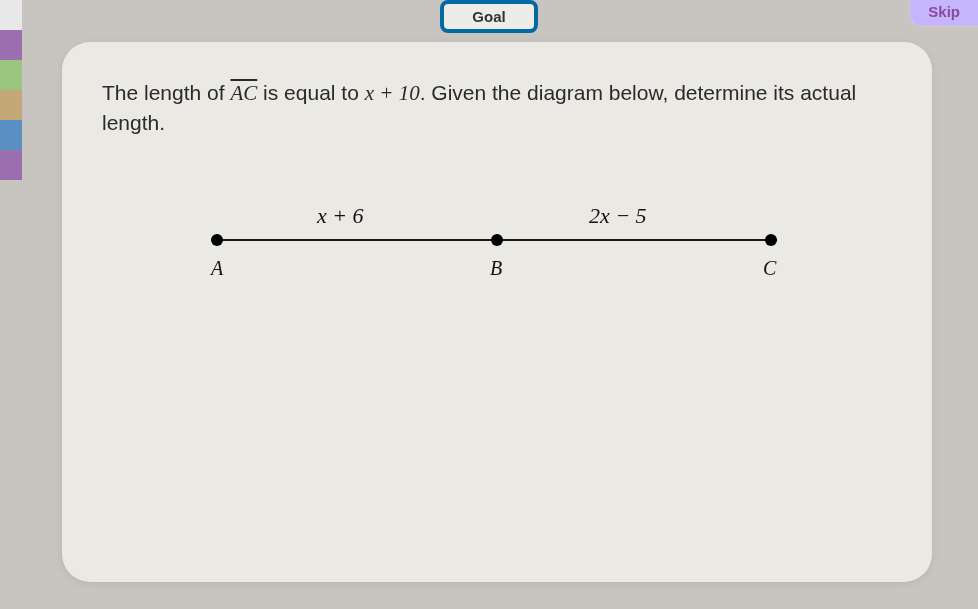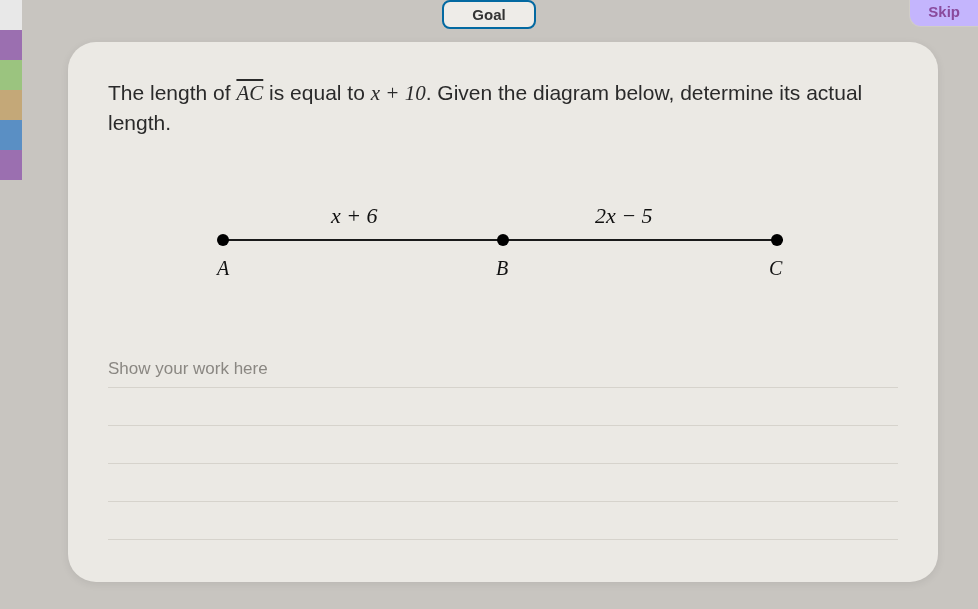--- a/index.html
+++ b/index.html
@@ -31,21 +31,21 @@
       top: 0;
       left: 0;
       right: 0;
       height: 30px;
       display: flex;
       align-items: flex-start;
       justify-content: center;
     }
     .goal-btn {
       background: #eeece8;
-      border: 2px solid #0369a1;
+      border: 4px solid #0369a1;
       border-radius: 8px;
       padding: 4px 28px;
       font-size: 15px;
       font-weight: 600;
       color: #333;
       margin-top: 0;
     }
     .skip-btn {
       position: absolute;
       right: 0;
@@ -63,21 +63,20 @@
     .card {
       position: absolute;
       left: 62px;
       top: 42px;
       width: 870px;
       height: 540px;
       background: #ebe9e4;
       border-radius: 28px;
       box-shadow: 0 2px 8px rgba(0,0,0,0.08);
       padding: 36px 40px 0 40px;
-      margin-left: 6px;
     }
     .problem-text {
       font-size: 21px;
       color: #2a2a2a;
       line-height: 1.45;
       font-weight: 500;
     }
     .overline {
       text-decoration: overline;
       font-style: italic;
@@ -113,21 +112,21 @@
     .dot-b { left: 274px; }
     .dot-c { left: 548px; }
     .seg-label {
       position: absolute;
       top: 4px;
       font-size: 22px;
       font-style: italic;
       font-family: Georgia, serif;
       color: #111;
     }
-    .lab-ab { left: 108px; }
+    .lab-ab { left: 100px; }
     .lab-bc { left: 372px; }
     .pt-label {
       position: absolute;
       top: 58px;
       font-size: 20px;
       font-style: italic;
       font-family: Georgia, serif;
       color: #111;
     }
     .pt-a { left: -6px; }
@@ -178,24 +177,14 @@
     <div class="dot dot-a"></div>
     <div class="dot dot-b"></div>
     <div class="dot dot-c"></div>
     <div class="seg-label lab-ab">x + 6</div>
     <div class="seg-label lab-bc">2x − 5</div>
     <div class="pt-label pt-a">A</div>
     <div class="pt-label pt-b">B</div>
     <div class="pt-label pt-c">C</div>
   </div>
 
-  <div class="work-area">
-    <div class="work-label">Show your work here</div>
-    <div class="ruled-lines">
-      <div class="rule"></div>
-      <div class="rule"></div>
-      <div class="rule"></div>
-      <div class="rule"></div>
-      <div class="rule"></div>
-    </div>
-  </div>
 
 </div>
 
 </body></html>

